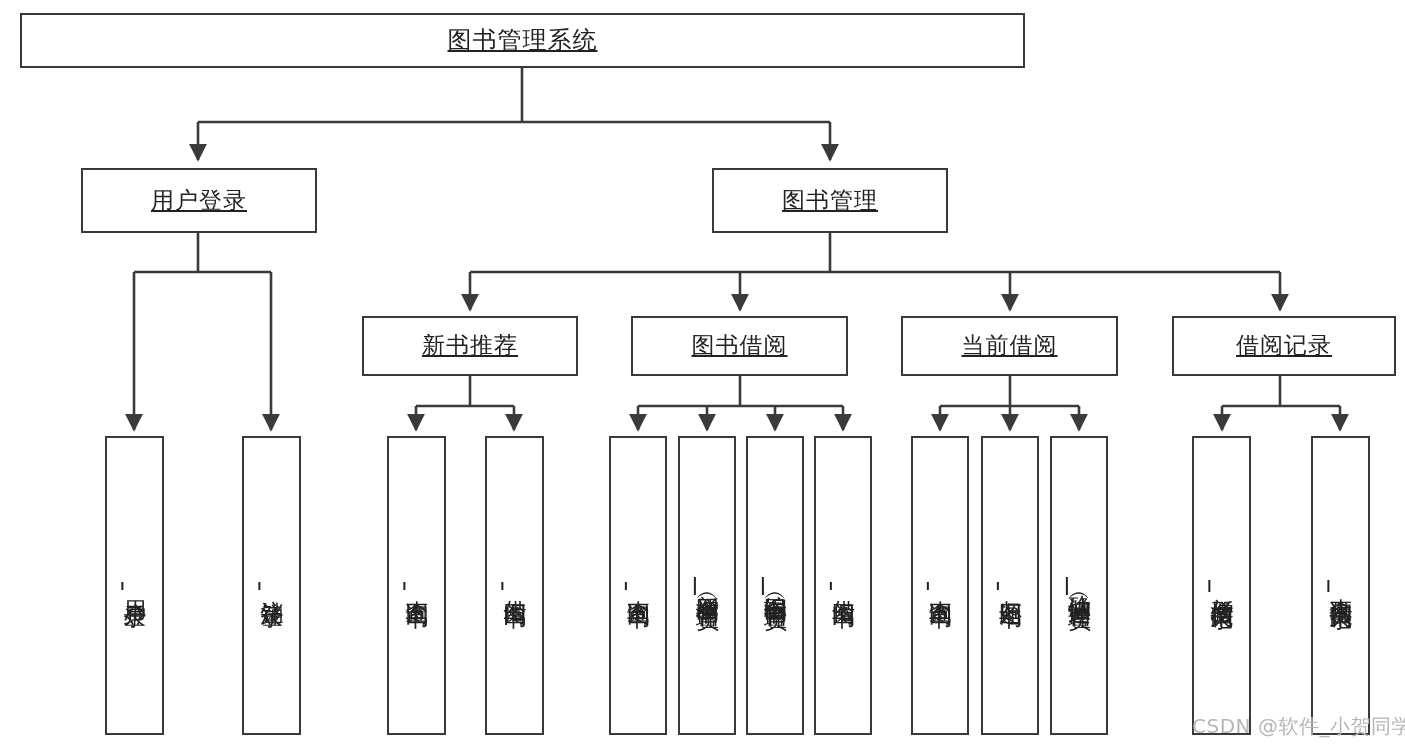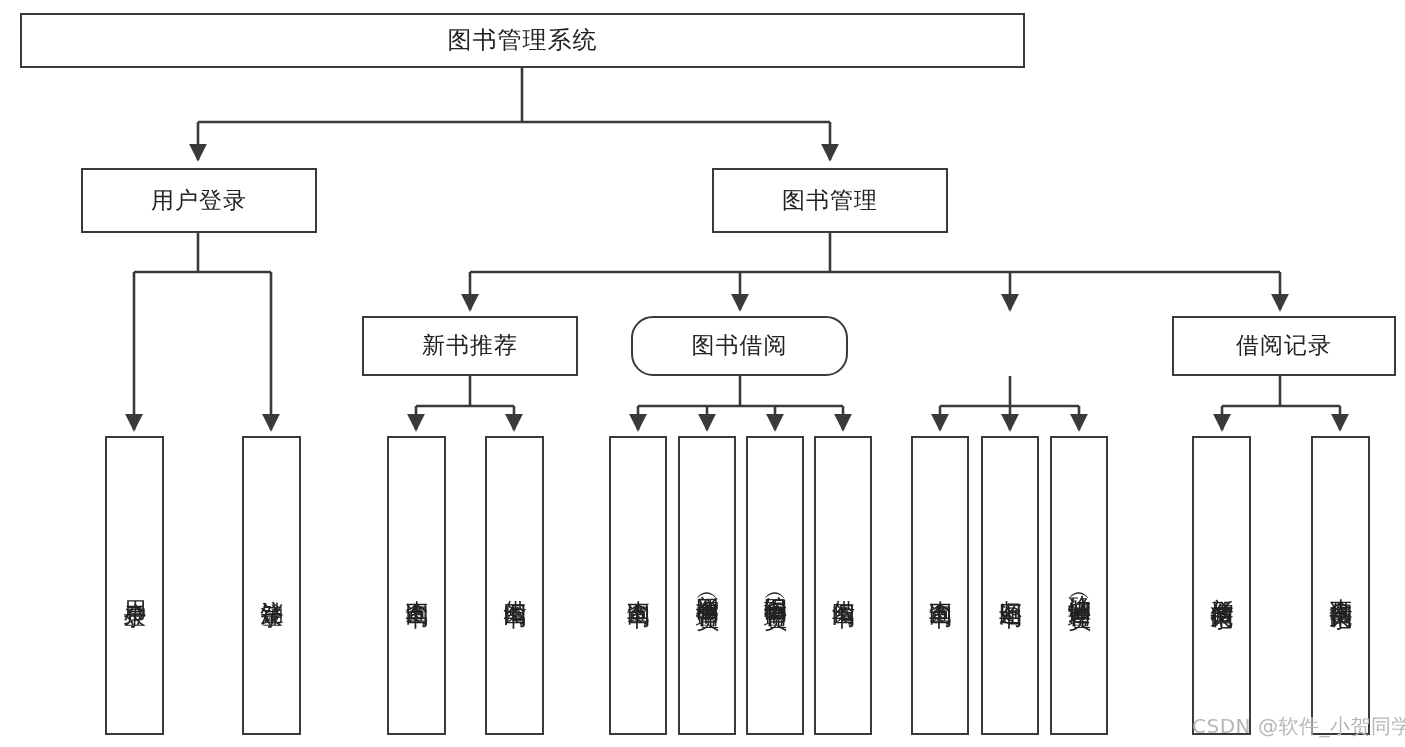--- a/index.html
+++ b/index.html
@@ -19,20 +19,21 @@
   }
   .node {
     position: absolute;
     box-sizing: border-box;
     border: 2.5px solid #3a3a3a;
     background: #ffffff;
     display: flex;
     align-items: center;
     justify-content: center;
     color: #222222;
+    text-decoration: underline;
   }
   .node-h {
     font-size: 23px;
     letter-spacing: 1px;
     line-height: 1.1;
     white-space: nowrap;
   }
   .node-v {
     font-size: 23px;
     letter-spacing: 2px;
@@ -119,22 +120,23 @@
   </svg>
 
   <div class="node node-h node-title" style="left:20px; top:13px; width:1005px; height:55px;">图书管理系统</div>
 
   <div class="node node-h" style="left:81px; top:168px; width:236px; height:65px;">用户登录</div>
 
   <div class="node node-h" style="left:712px; top:168px; width:236px; height:65px;">图书管理</div>
 
   <div class="node node-h" style="left:362px; top:316px; width:216px; height:60px;">新书推荐</div>
 
-  <div class="node node-h" style="left:631px; top:316px; width:217px; height:60px;border-radius:22px;">图书借阅</div>
+  <div class="node node-h" style="left:631px; top:316px; width:217px; height:60px;">图书借阅</div>
 
+  <div class="node node-h" style="left:901px; top:316px; width:217px; height:60px;">当前借阅</div>
 
   <div class="node node-h" style="left:1172px; top:316px; width:224px; height:60px;">借阅记录</div>
 
   <div class="node node-v" style="left:105px; top:436px; width:59px; height:299px;">用户登录</div>
 
   <div class="node node-v" style="left:242px; top:436px; width:59px; height:299px;">注销登录</div>
 
   <div class="node node-v" style="left:387px; top:436px; width:59px; height:299px;">查询图书</div>
 
   <div class="node node-v" style="left:485px; top:436px; width:59px; height:299px;">借阅图书</div>

